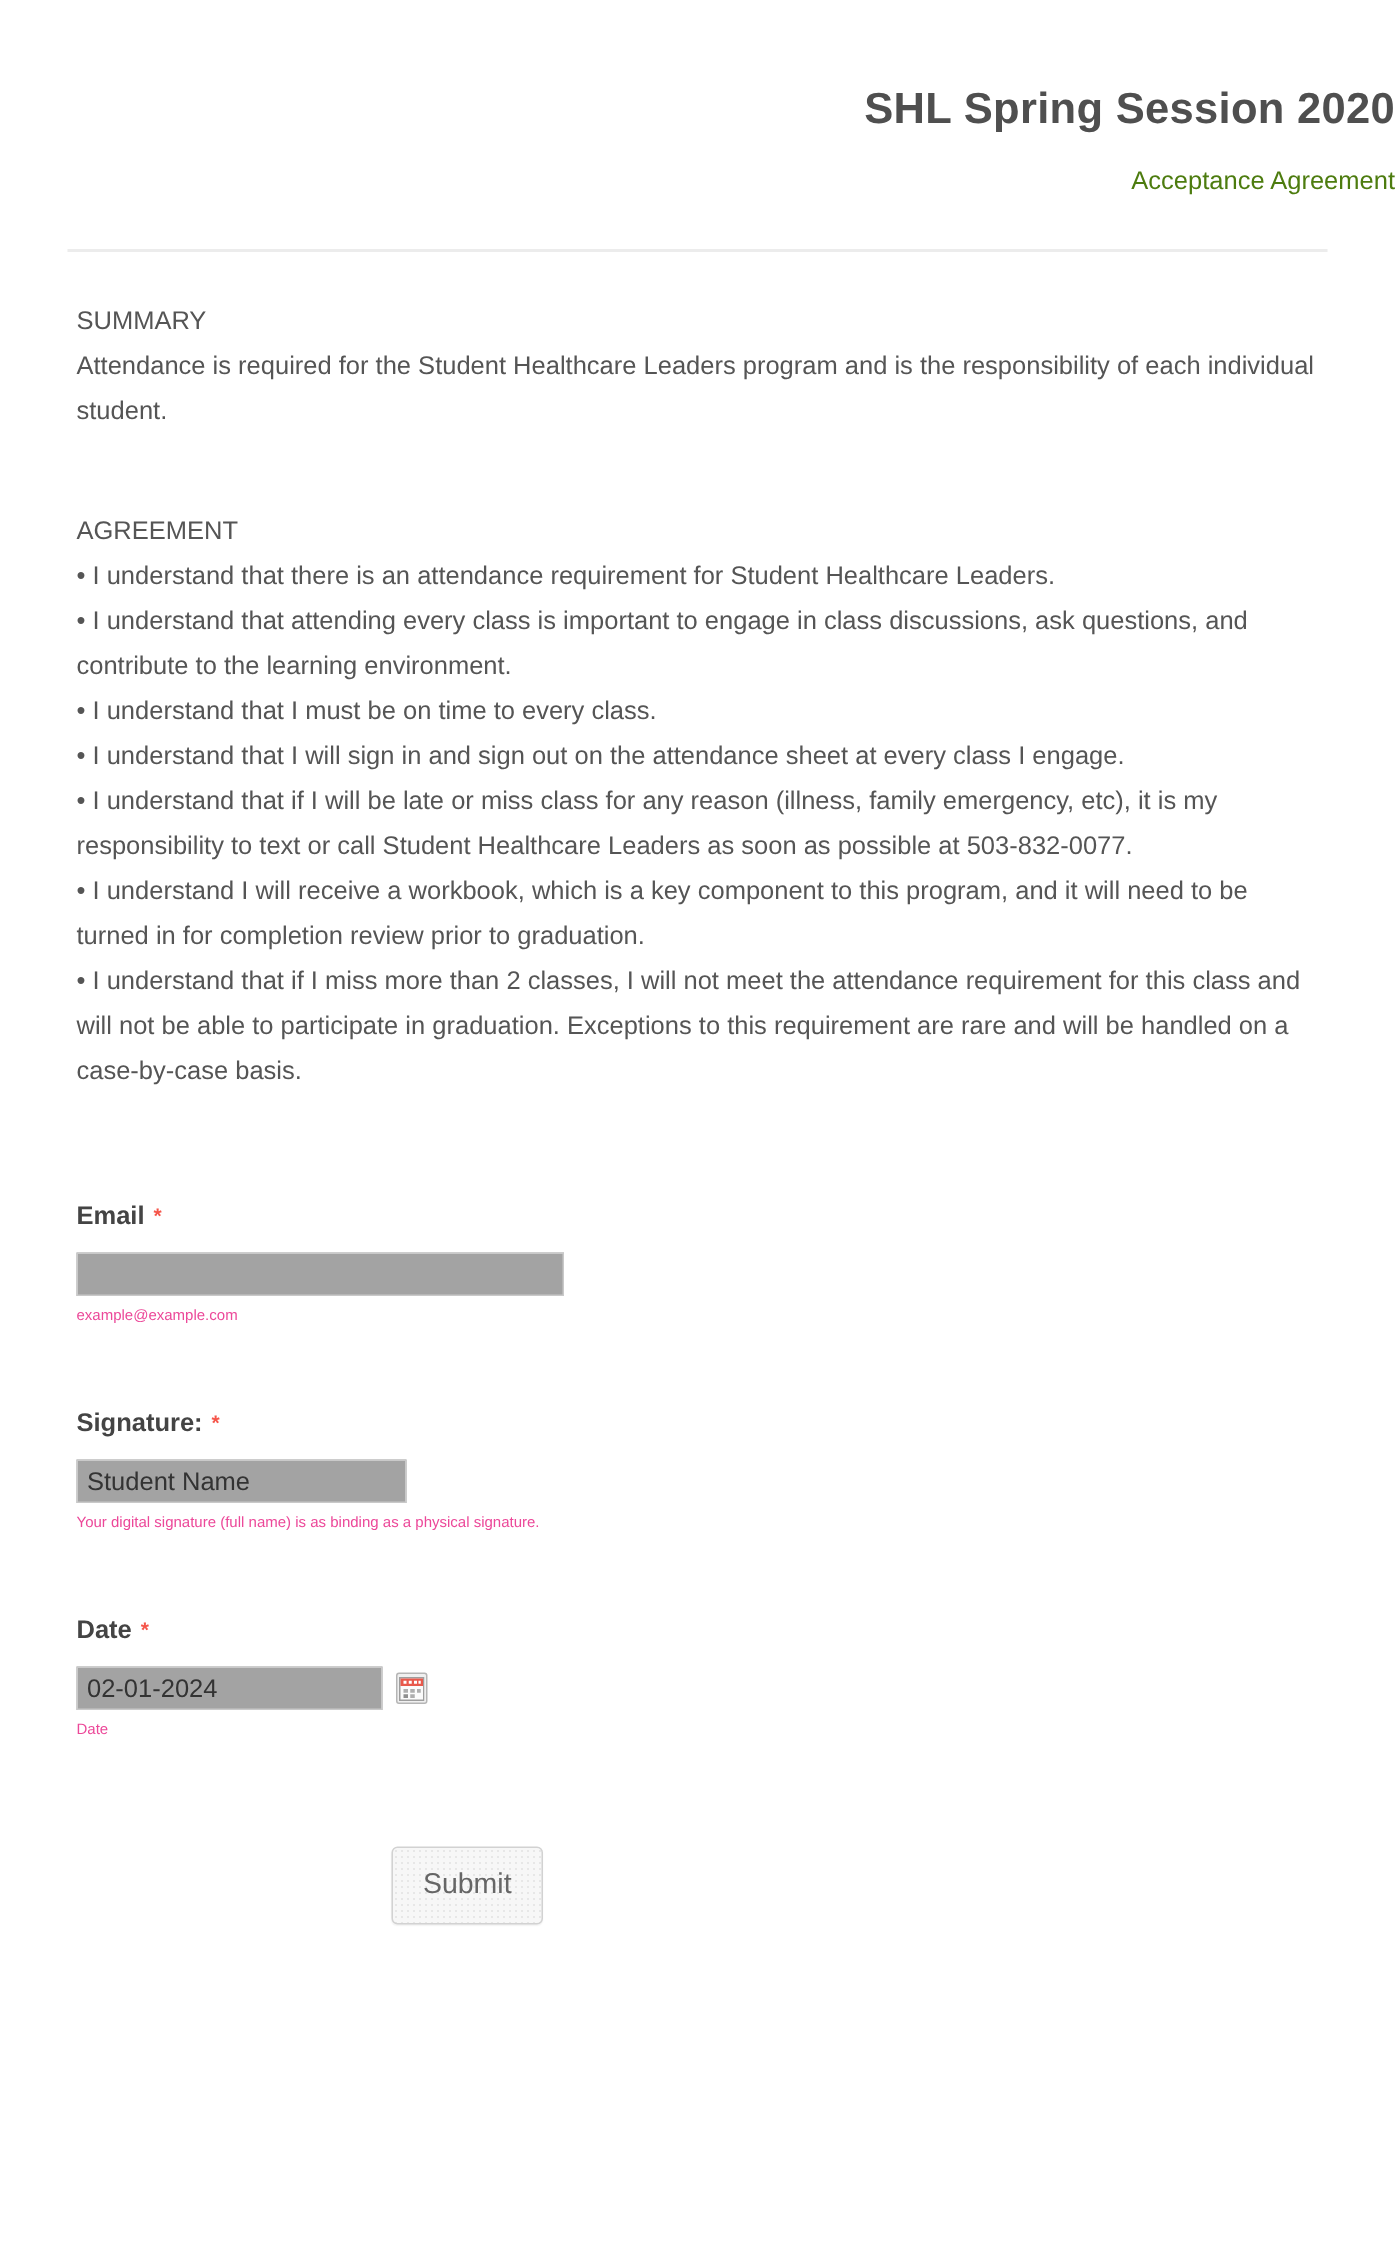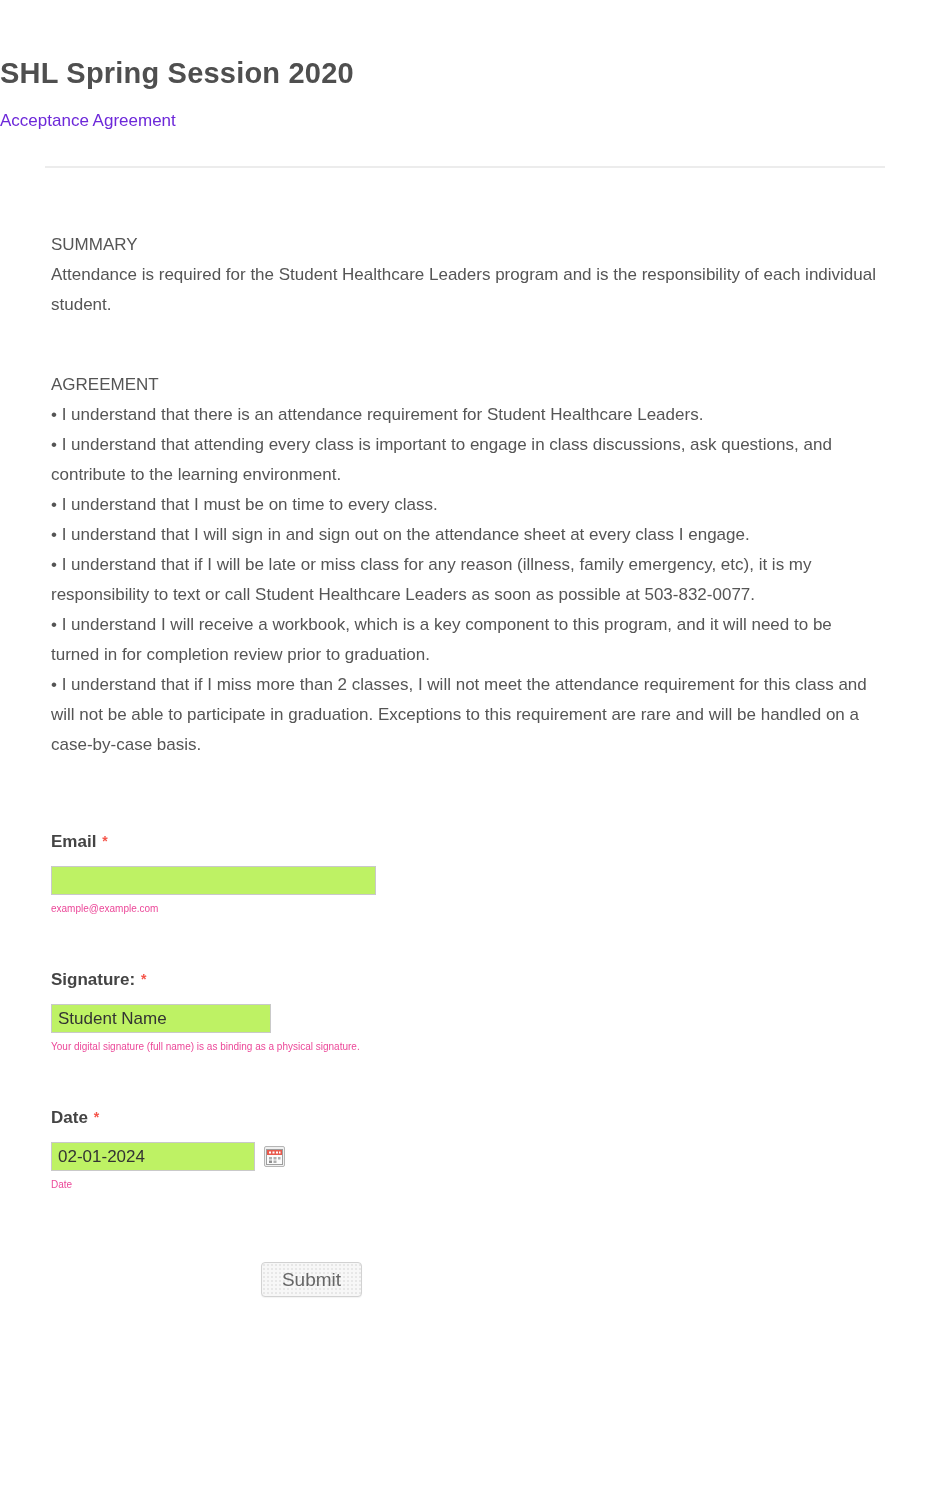--- a/index.html
+++ b/index.html
@@ -6,48 +6,48 @@
   html, body { margin: 0; padding: 0; background: #ffffff; }
   body {
     width: 930px;
     min-height: 1506px;
     font-family: "Liberation Sans", sans-serif;
     color: #555;
   }
   .page { width: 930px; min-height: 1506px; background: #fff; }
 
   
-  .form-header { text-align: left; padding-top: 57px; }
+  .form-header { text-align: right; padding-top: 57px; }
   .form-title {
     margin: 0;
     font-size: 29px;
     font-weight: bold;
     color: #4f4f4f;
     letter-spacing: 0.2px;
   }
   .form-subtitle {
     margin: 21px 0 0 0;
     font-size: 17px;
-    color: #6d28d9;
+    color: #4d7c0f;
   }
   .header-divider {
     height: 0;
     border-bottom: 2px solid #ececec;
     margin: 35px 45px 0 45px;
   }
 
   
   .content { padding: 0 51px; }
   .text-block {
     margin-top: 50px;
     font-size: 17px;
     line-height: 30px;
     color: #555;
   }
-  .text-block.first { margin-top: 62px; }
+  .text-block.first { margin-top: 31px; }
   .text-block p { margin: 0; }
   .section-heading { margin: 0; font-weight: normal; }
 
   
   .field { margin-top: 56px; }
   .field.first-field { margin-top: 72px; }
   .field-label {
     font-size: 17px;
     font-weight: bold;
     color: #444;
@@ -59,21 +59,21 @@
     font-weight: bold;
     margin-left: 6px;
     vertical-align: top;
     position: relative;
     top: 1px;
   }
   .text-input {
     display: block;
     height: 29px;
     border: 1px solid #c9c9c9;
-    background: #bef264;
+    background: #a3a3a3;
     font-family: "Liberation Sans", sans-serif;
     font-size: 17px;
     color: #333;
     padding: 3px 6px;
     outline: none;
   }
   .input-email { width: 325px; }
   .input-signature { width: 220px; }
   .input-date { width: 204px; display: inline-block; vertical-align: middle; }
   .field-helper {
@@ -93,21 +93,21 @@
     display: inline-flex;
     align-items: center;
     justify-content: center;
     cursor: pointer;
   }
 
   
   .submit-row { margin-top: 72px; padding-left: 210px; padding-bottom: 51px; }
   .submit-button {
     width: 101px;
-    height: 35px;
+    height: 52px;
     font-family: "Liberation Sans", sans-serif;
     font-size: 19px;
     color: #666;
     background-color: #f7f7f7;
     background-image: radial-gradient(#e7e7e7 1px, transparent 1px);
     background-size: 4px 4px;
     border: 1px solid #d2d2d2;
     border-radius: 4px;
     box-shadow: 0 1px 1px rgba(0,0,0,0.05);
     cursor: pointer;

